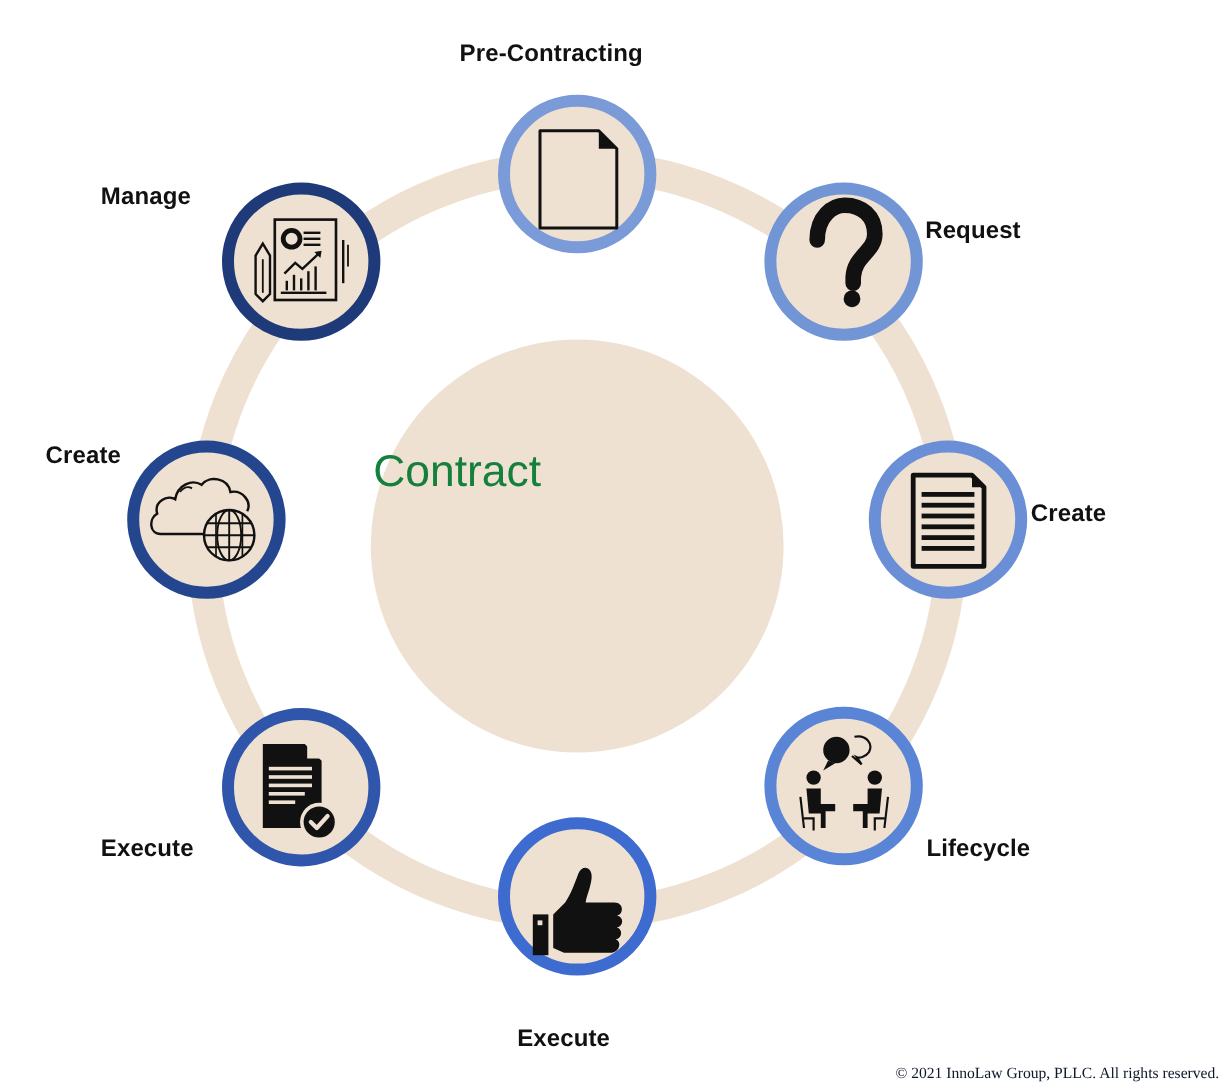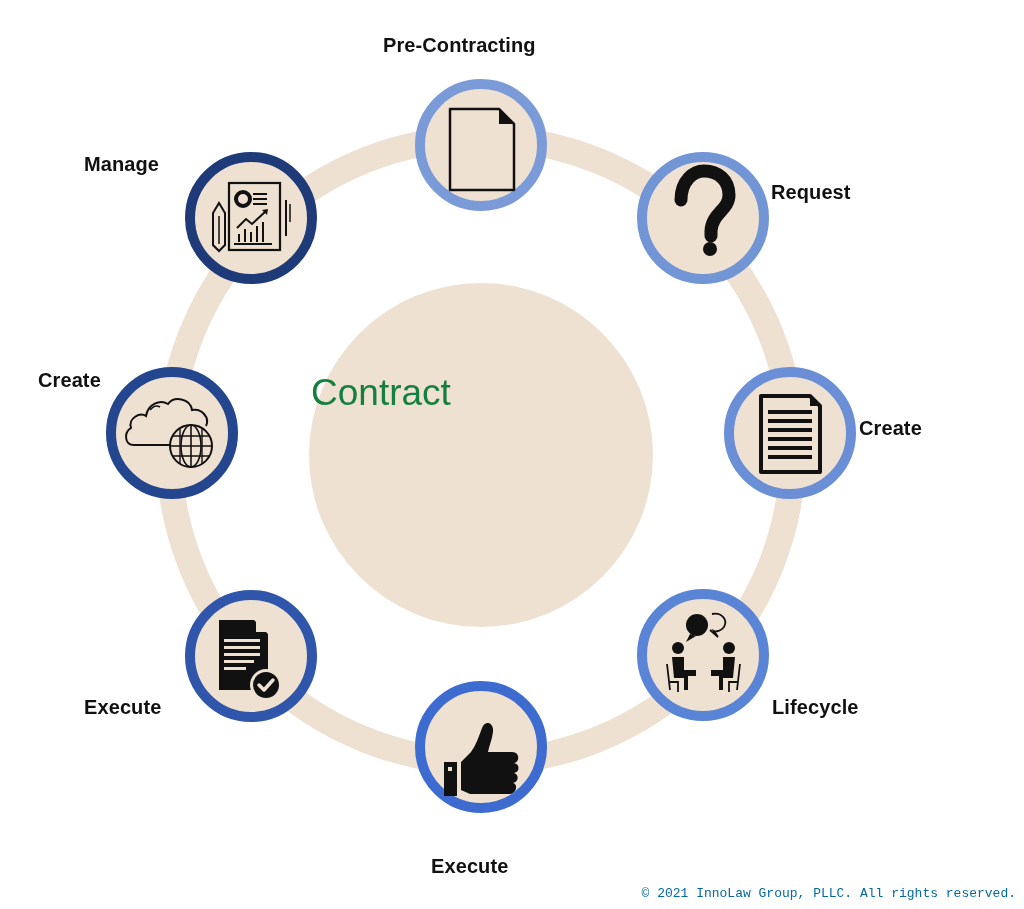--- a/index.html
+++ b/index.html
@@ -1,21 +1,21 @@
 <!DOCTYPE html>
 <html><head>
 <meta charset="utf-8">
 <style>
   html, body { margin: 0; padding: 0; background: #ffffff; }
   body { width: 1024px; height: 909px; position: relative; overflow: hidden; font-family: "Liberation Sans", sans-serif; }
   #diagram { position: absolute; left: 0; top: 0; width: 1024px; height: 909px; }
   .label { position: absolute; font-family: "Liberation Sans", sans-serif; font-weight: bold; font-size: 20px; color: #111111; white-space: nowrap; letter-spacing: 0.1px; }
   .center-title { position: absolute; left: 311px; top: 360px; width: 340px; text-align: left; font-family: Liberation Sans, sans-serif; font-size: 37px; line-height: 65px; color: #15803d; }
   .center-title div { display: block; }
-  .copyright { position: absolute; right: 8px; top: 886px; font-family: Liberation Mono, monospace; font-size: 13px; color: #0369a1; white-space: nowrap; }
+  .copyright { position: absolute; right: 8px; top: 886px; font-family: Liberation Serif, serif; font-size: 13px; color: #0f172a; white-space: nowrap; }
 </style>
 </head>
 <body>
 
 <svg id="diagram" width="1024" height="909" viewBox="0 0 1024 909" xmlns="http://www.w3.org/2000/svg">
 
   <circle cx="481" cy="450" r="312" fill="none" stroke="#efe1d1" stroke-width="26"></circle>
 
   <circle cx="481" cy="455" r="172" fill="#efe1d1"></circle>
 

